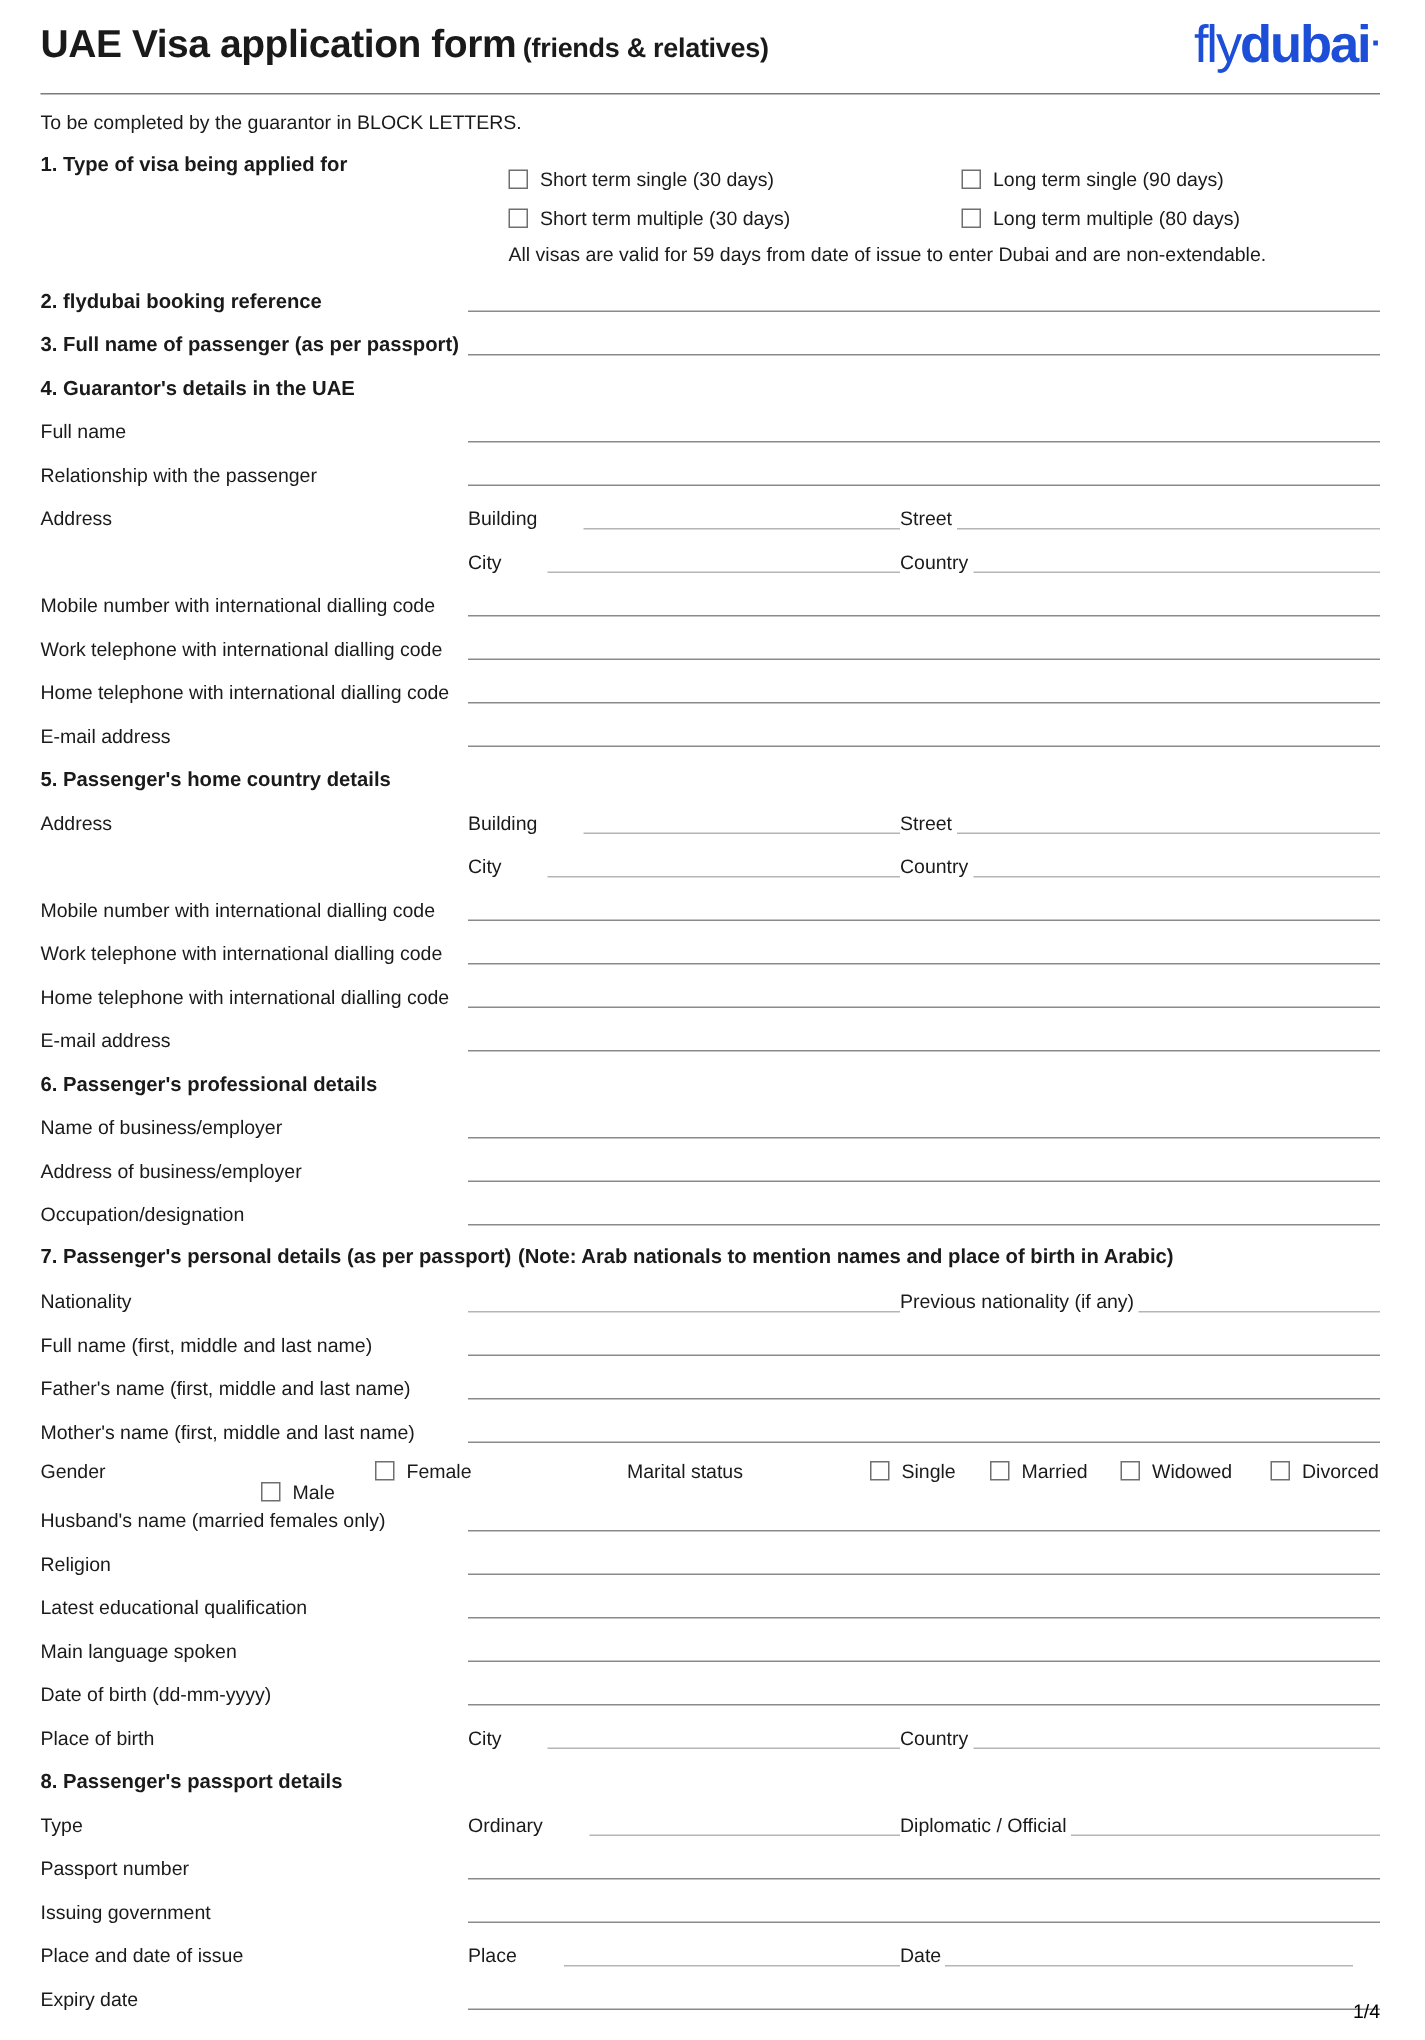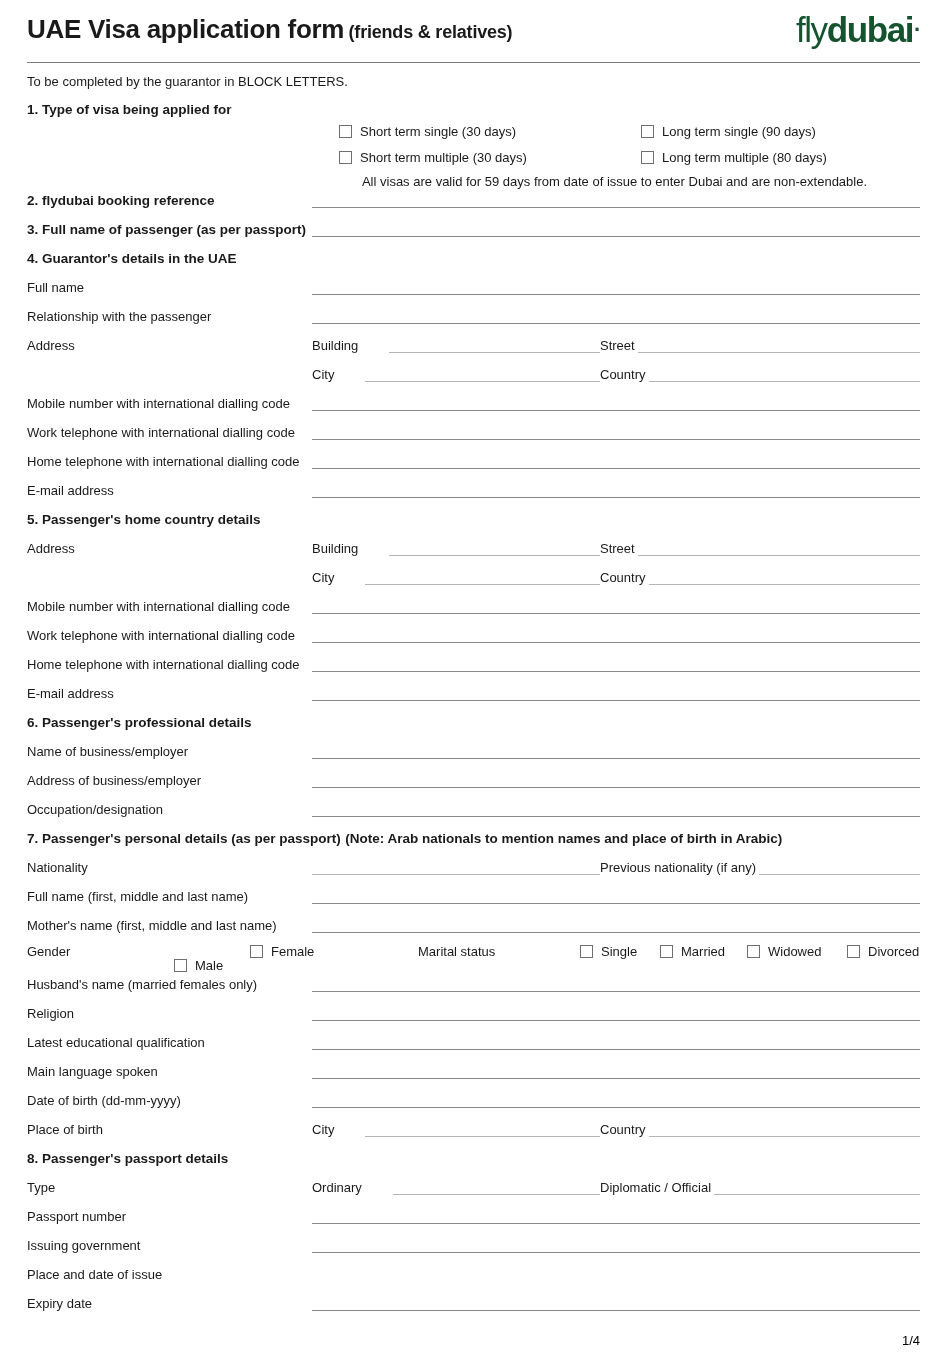--- a/index.html
+++ b/index.html
@@ -45,21 +45,21 @@
     font-size: 18px;
     font-weight: bold;
     letter-spacing: -0.2px;
   }
   .logo {
     padding-top: 12px;
     white-space: nowrap;
     font-size: 35px;
     letter-spacing: -1.4px;
     line-height: 1;
-    color: #14532d;
+    color: #1d4ed8;
   }
   .logo .logo-fly {
     font-weight: 300;
   }
   .logo .logo-dubai {
     font-weight: bold;
   }
   .logo .logo-dot {
     font-weight: bold;
     font-size: 22px;
@@ -145,23 +145,22 @@
   .cblabel {
     font-size: 13px;
     line-height: 15px;
     margin-left: 8px;
     white-space: nowrap;
   }
 
   .visa-opts {
     position: absolute;
     left: 312px;
-    top: 16px;
+    top: 4px;
     right: 30px;
-    text-align: center;
   }
   .visa-line {
     display: flex;
     align-items: center;
     height: 26px;
   }
   .visa-col-a { flex: 0 0 302px; display: flex; align-items: center; }
   .visa-col-b { flex: 1 1 auto; display: flex; align-items: center; }
   .visa-note {
     font-size: 13px;
@@ -412,20 +411,24 @@
           <span class="fill"></span>
         </div>
       </div>
     </div>
 
     <div class="row">
       <div class="lbl">Full name (first, middle and last name)</div>
       <div class="fill"></div>
     </div>
 
+    <div class="row">
+      <div class="lbl">Father's name (first, middle and last name)</div>
+      <div class="fill"></div>
+    </div>
 
     <div class="row">
       <div class="lbl">Mother's name (first, middle and last name)</div>
       <div class="fill"></div>
     </div>
 
     <div class="gm-row">
       <span class="gm-label gm-gender-label">Gender</span>
       <span class="gm-male gm-opt">
         <span class="cbox"></span>
@@ -516,20 +519,30 @@
       <div class="fill"></div>
     </div>
 
     <div class="row">
       <div class="lbl">Issuing government</div>
       <div class="fill"></div>
     </div>
 
     <div class="row">
       <div class="lbl">Place and date of issue</div>
+      <div class="subcol">
+        <div class="half-a">
+          <span class="sublbl">Place</span>
+          <span class="fill"></span>
+        </div>
+        <div class="half-b">
+          <span class="sublbl">Date</span>
+          <span class="fill" style="margin-right:18px;"></span>
+        </div>
+      </div>
     </div>
 
     <div class="row">
       <div class="lbl">Expiry date</div>
       <div class="fill"></div>
     </div>
 
   </div>
 
   <div class="footer">1/4</div>

